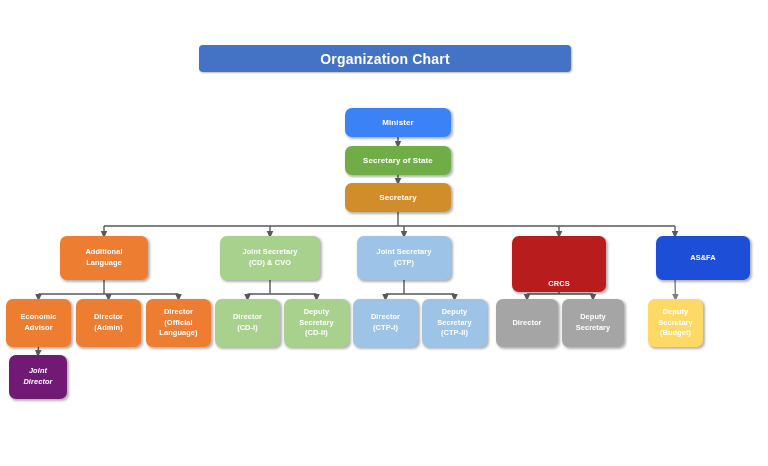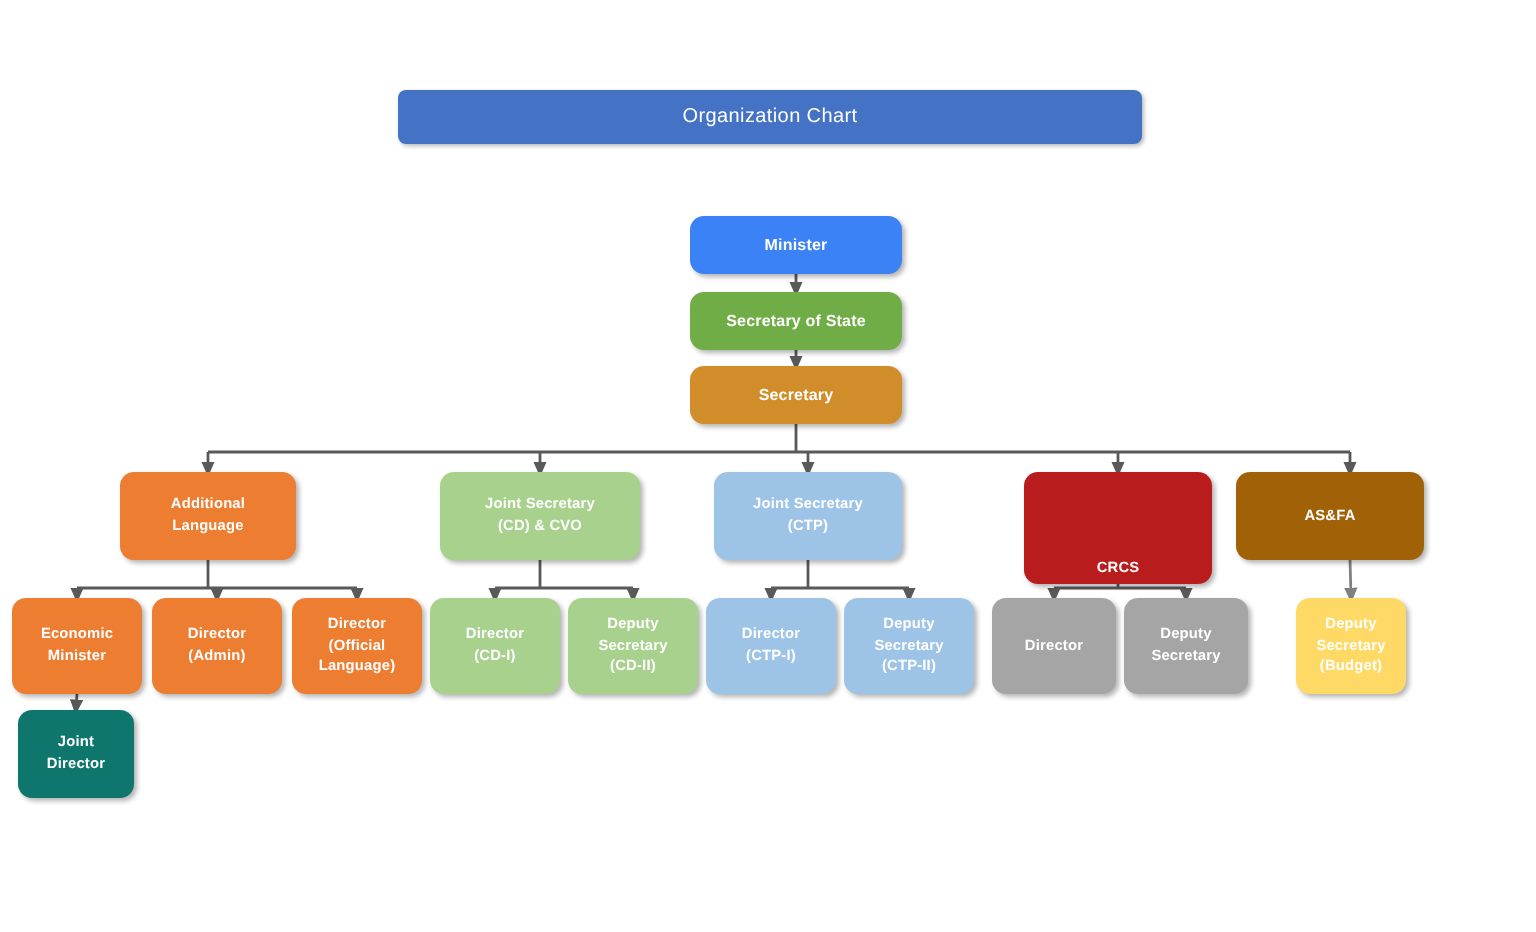--- a/index.html
+++ b/index.html
@@ -34,22 +34,22 @@
     height: 27px;
     background: #4472C4;
     border-radius: 4px;
     display: flex;
     align-items: center;
     justify-content: center;
     box-shadow: 1px 1px 2px rgba(0,0,0,0.28);
   }
   .title-banner span {
     color: #ffffff;
-    font-size: 10px;
-    font-weight: normal;
+    font-size: 14px;
+    font-weight: bold;
     letter-spacing: 0.2px;
   }
   .node {
     position: absolute;
     box-sizing: border-box;
     border-radius: 7px;
     display: flex;
     align-items: center;
     justify-content: center;
     text-align: center;
@@ -132,26 +132,26 @@
       <span class="node-label">Joint Secretary
 (CD) &amp; CVO</span>
     </div>
     <div class="node" style="left: 357px; top: 236px; width: 94px; height: 44px; background: rgb(157, 195, 230);">
       <span class="node-label">Joint Secretary
 (CTP)</span>
     </div>
     <div class="node" style="left: 512px; top: 236px; width: 94px; height: 56px; background: #b91c1c; align-items: flex-end;">
       <span class="node-label">CRCS</span>
     </div>
-    <div class="node" style="left: 618px; top: 236px; width: 94px; height: 44px; background: #a16207;">
+    <div class="node" style="left: 656px; top: 236px; width: 94px; height: 44px; background: #1d4ed8;">
       <span class="node-label">AS&amp;FA</span>
     </div>
     <div class="node" style="left: 6px; top: 299px; width: 65px; height: 48px; background: rgb(237, 125, 49);">
       <span class="node-label">Economic
-Minister</span>
+Advisor</span>
     </div>
     <div class="node" style="left: 76px; top: 299px; width: 65px; height: 48px; background: rgb(237, 125, 49);">
       <span class="node-label">Director
 (Admin)</span>
     </div>
     <div class="node" style="left: 146px; top: 299px; width: 65px; height: 48px; background: rgb(237, 125, 49);">
       <span class="node-label">Director
 (Official
 Language)</span>
     </div>
@@ -178,17 +178,17 @@
     </div>
     <div class="node" style="left: 562px; top: 299px; width: 62px; height: 48px; background: rgb(165, 165, 165);">
       <span class="node-label">Deputy
 Secretary</span>
     </div>
     <div class="node" style="left: 648px; top: 299px; width: 55px; height: 48px; background: rgb(255, 217, 102);">
       <span class="node-label">Deputy
 Secretary
 (Budget)</span>
     </div>
-    <div class="node" style="left: 9px; top: 355px; width: 58px; height: 44px; background: #0f766e;">
+    <div class="node" style="left: 9px; top: 355px; width: 58px; height: 44px; background: #701a75; font-style: italic;">
       <span class="node-label">Joint
 Director</span>
     </div>
   </div>
 
 </body></html>

